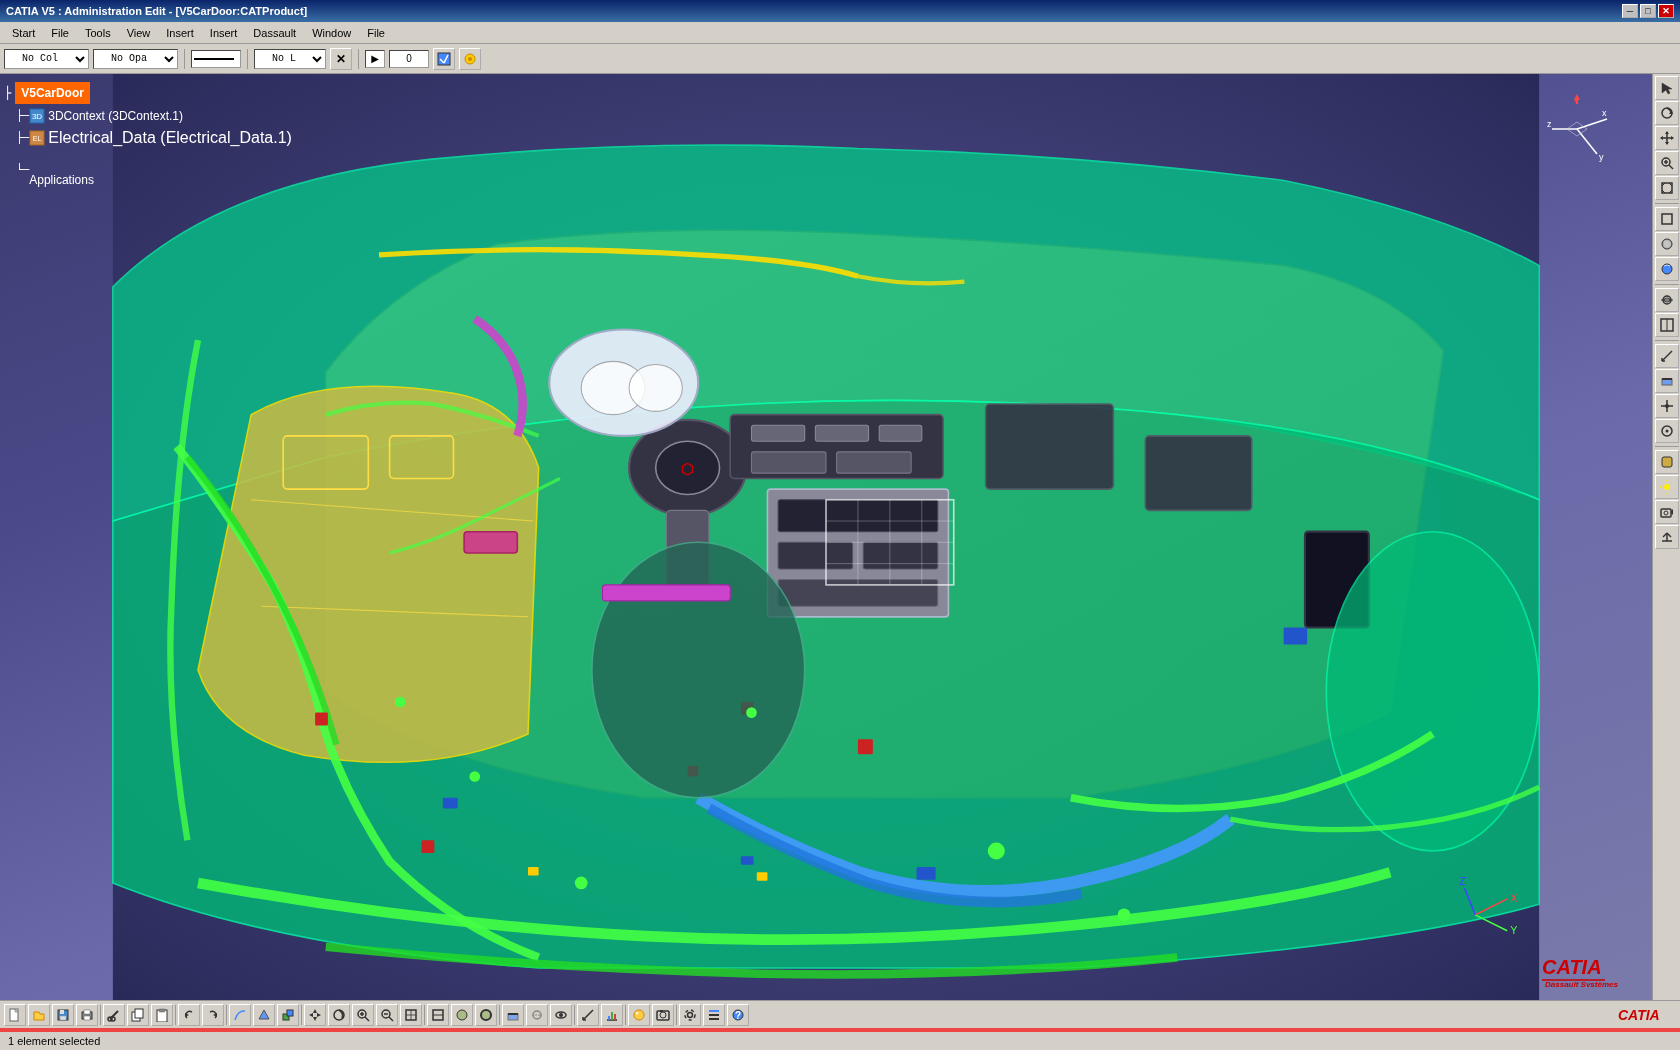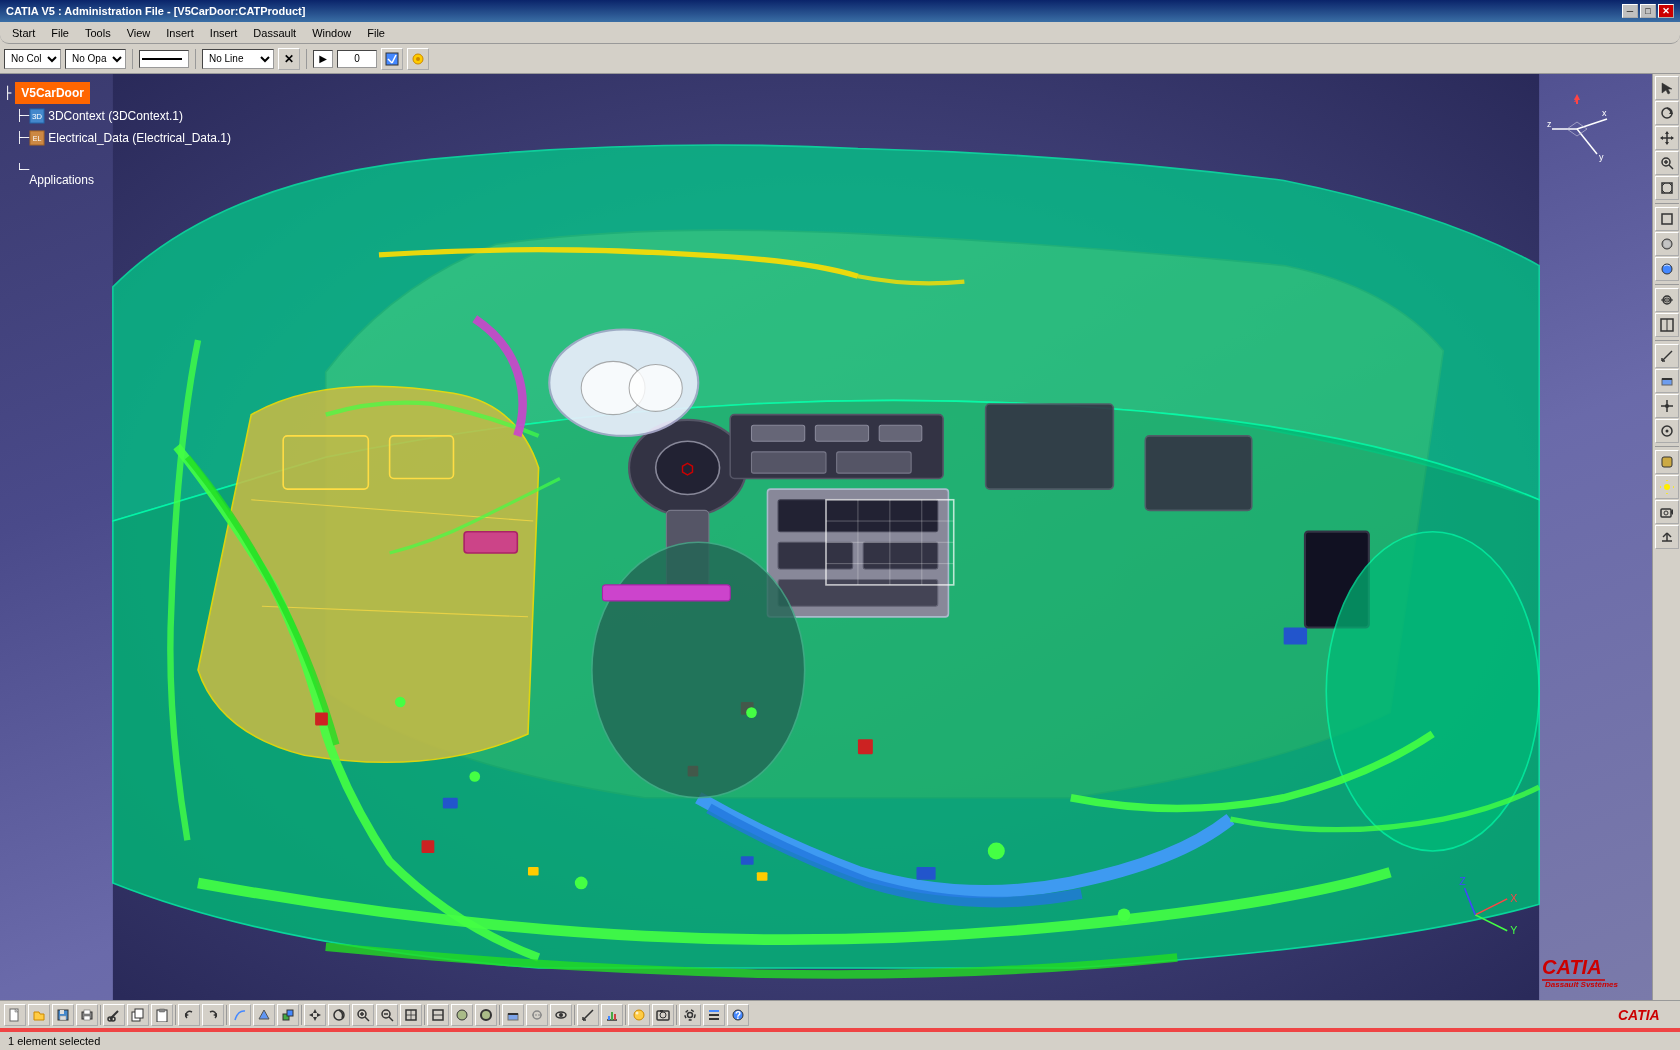--- a/index.html
+++ b/index.html
@@ -28,21 +28,20 @@
     }
 
     
     #menu-bar {
       height: 22px;
       background: #d4d0c8;
       display: flex;
       align-items: center;
       padding: 0 4px;
       border-bottom: 1px solid #999;
-      border-radius: 9px;
     }
     .menu-item {
       padding: 2px 8px;
       cursor: pointer;
       font-size: 11px;
       color: #000;
     }
 
     
     #toolbar {
@@ -52,21 +51,22 @@
       align-items: center;
       padding: 2px 4px;
       gap: 4px;
       border-bottom: 1px solid #999;
     }
     .toolbar-select {
       height: 20px;
       font-size: 10px;
       background: white;
       border: 1px inset #999;
-      padding: 0 2px;
+      padding: 0 13px;
+      font-family: Liberation Mono, monospace;
     }
     .toolbar-separator {
       width: 1px; height: 20px;
       background: #999;
       margin: 0 2px;
     }
     .toolbar-btn {
       width: 22px; height: 22px;
       background: #d4d0c8;
       border: 1px outset #fff;
@@ -186,21 +186,21 @@
       top: 20px;
       right: 40px;
       width: 70px;
       height: 70px;
     }
   </style>
 </head>
 <body>
 
 <div id="title-bar">
-  <span>CATIA V5 : Administration File - [V5CarDoor:CATProduct]</span>
+  <span>CATIA V5 : Administration Edit - [V5CarDoor:CATProduct]</span>
   <div class="window-controls">
     <div class="win-btn">─</div>
     <div class="win-btn">□</div>
     <div class="win-btn" style="background:#cc0000;color:white;">✕</div>
   </div>
 </div>
 
 <div id="menu-bar">
   <div class="menu-item">Start</div>
   <div class="menu-item">File</div>
@@ -397,21 +397,21 @@
           </svg>
         <span style="color:white;font-size:12px;text-align:right;">3DContext (3DContext.1)</span>
       </div>
 
       <div style="display:flex;align-items:center;margin-left:12px;margin-bottom:2px;">
         <span style="color:white;font-family:monospace;font-size:11px;">├─ </span>
         <svg width="16" height="16" style="margin-right:3px;">
             <rect x="1" y="1" width="14" height="14" fill="#cc8844" stroke="#aa6622" stroke-width="1"></rect>
             <text x="8" y="11" text-anchor="middle" fill="white" font-size="7">EL</text>
           </svg>
-        <span style="color:white;font-size:12px;">Electrical_Data (Electrical_Data.1)</span>
+        <span style="color:white;font-size:16px;">Electrical_Data (Electrical_Data.1)</span>
       </div>
 
       <div style="display:flex;align-items:center;margin-left:12px;">
         <span style="color:white;font-family:monospace;font-size:11px;">└─ </span>
         <span style="color:white;font-size:12px;margin-top:20px;">Applications</span>
       </div>
     </div>
 
     <div id="compass">
       <svg width="70" height="70" viewBox="0 0 70 70">

